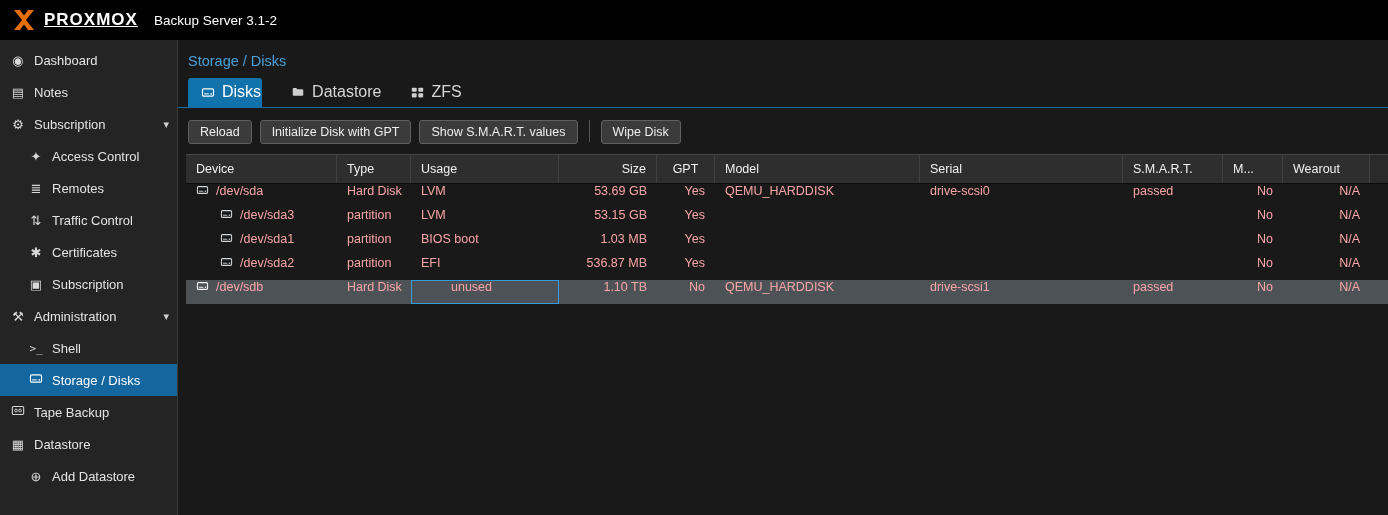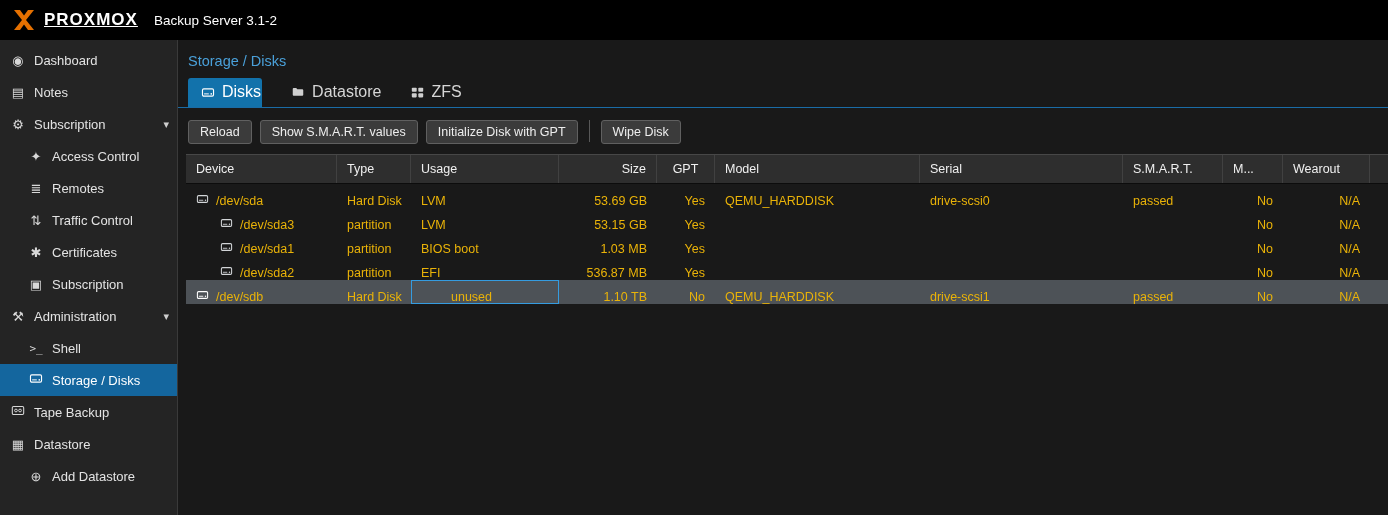--- a/index.html
+++ b/index.html
@@ -43,22 +43,22 @@
   
   .grid{margin-left:8px;width:1202px;}
   .grid-header{display:flex;background:#2e2e2e;border-top:1px solid #474747;
     border-bottom:1px solid #0c0c0c;height:28px;}
   .hcell{display:flex;align-items:center;padding:0 10px;box-sizing:border-box;
     border-right:1px solid #414141;color:#f0f0f0;font-size:12.5px;white-space:nowrap;
     overflow:hidden;cursor:pointer;}
   .hcell.spacer{border-right:none;background:#2a2a2a;cursor:default;}
   .row{display:flex;height:24px;}
   .row.selected{background:#4d5257;}
-  .cell{display:flex;align-items:flex-end;padding:0 10px;box-sizing:border-box;
-    font-size:12.5px;color:#eab308;white-space:nowrap;overflow:hidden;}
+  .cell{display:flex;align-items:flex-start;padding:0 10px;box-sizing:border-box;
+    font-size:12.5px;color:#fca5a5;white-space:nowrap;overflow:hidden;}
   .cell .disk{margin-right:7px;flex:0 0 auto;color:#d2d5d8;}
   .cell.indent{padding-left:34px;}
   .num{justify-content:flex-end;text-align:right;}
   .ctr{justify-content:center;}
   .focus-cell{outline:1px solid #359ce0;outline-offset:-1px;padding-left:40px;}
 
   .c0{width:151px;flex:0 0 151px}.c1{width:74px;flex:0 0 74px}
   .c2{width:148px;flex:0 0 148px}.c3{width:98px;flex:0 0 98px}
   .c4{width:58px;flex:0 0 58px}.c5{width:205px;flex:0 0 205px}
   .c6{width:203px;flex:0 0 203px}.c7{width:100px;flex:0 0 100px}
@@ -184,22 +184,22 @@
               <rect x="9" y="9" width="6" height="5" rx="1"></rect>
             </g>
           </svg>
       </span>
       <span>ZFS</span>
     </div>
   </div>
 
   <div class="toolbar">
     <button class="btn">Reload</button>
+    <button class="btn">Initialize Disk with GPT</button>
     <button class="btn">Show S.M.A.R.T. values</button>
-    <button class="btn">Initialize Disk with GPT</button>
     <span class="tsep"></span>
     <button class="btn">Wipe Disk</button>
   </div>
 
   <div class="grid">
     <div class="grid-header">
       <div class="hcell c0">Device</div>
       <div class="hcell c1">Type</div>
       <div class="hcell c2">Usage</div>
       <div class="hcell c3 num">Size</div>

